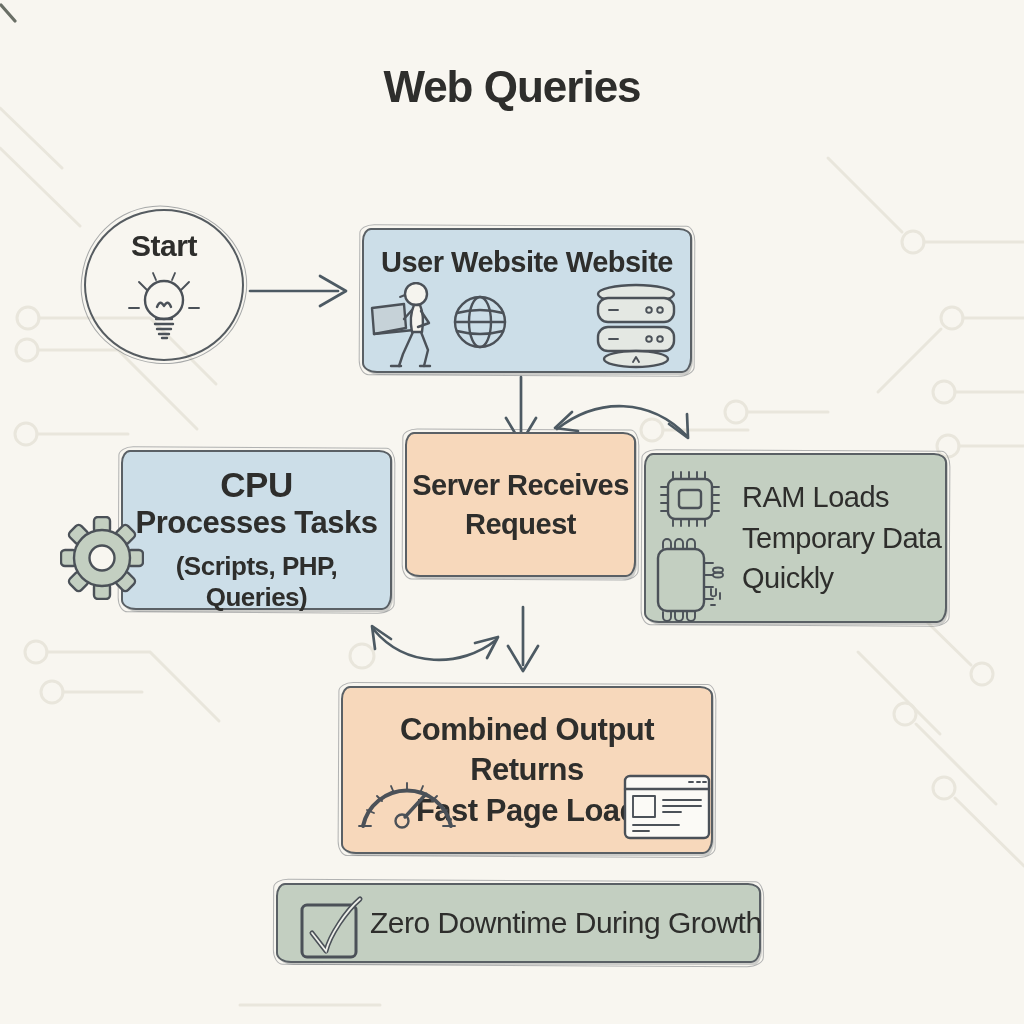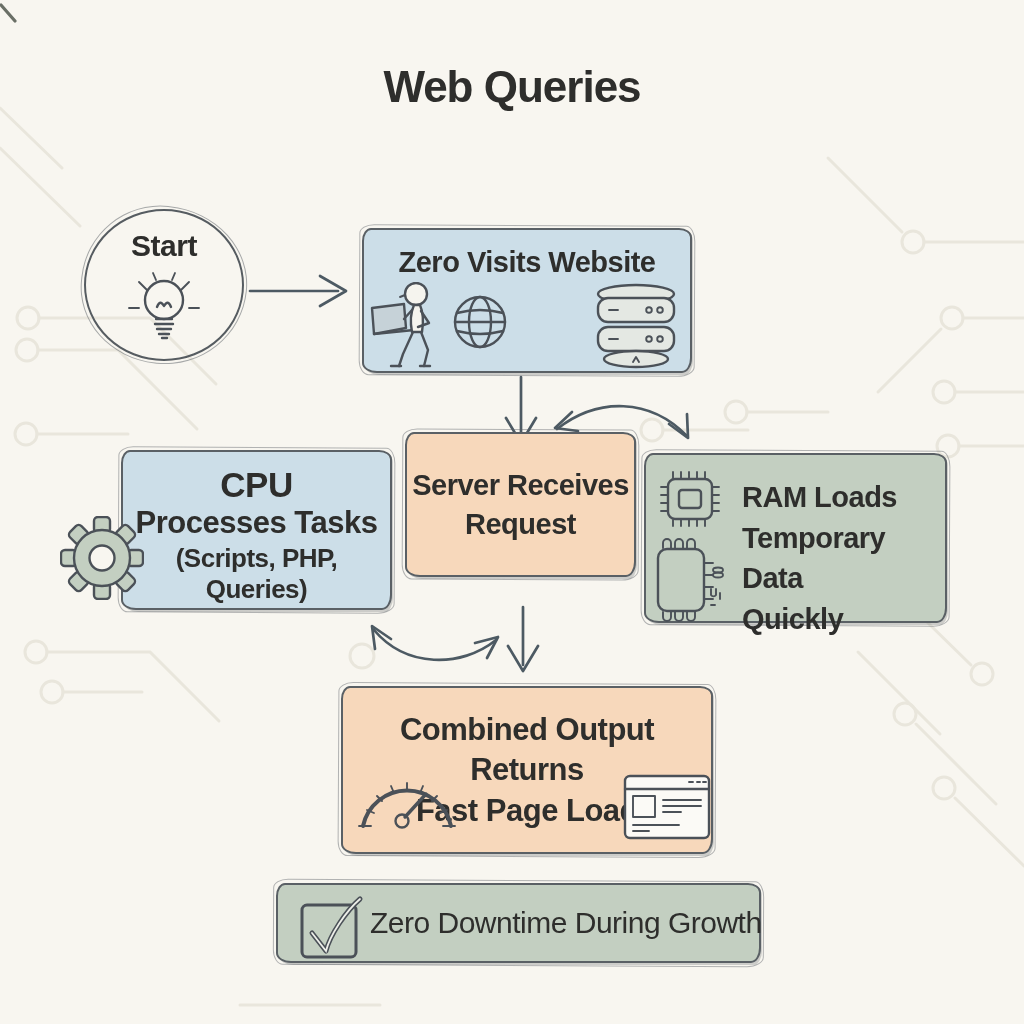--- a/index.html
+++ b/index.html
@@ -27,27 +27,27 @@
   .start::before{content:"";position:absolute;inset:-5px;border:1.6px solid rgba(86,92,97,.5);border-radius:48% 52% 50% 50%/51% 49% 52% 48%;transform:rotate(6deg)}
   .start-label{margin-top:18px;font-size:30px;font-weight:700;letter-spacing:-.5px}
 
   .node-title{font-weight:700;letter-spacing:-.5px;text-align:center}
   .user-box{left:362px;top:228px;width:330px;height:145px}
   .user-box .node-title{margin-top:16px;font-size:29px}
 
   .cpu-box{left:121px;top:450px;width:271px;height:160px;text-align:center}
   .cpu-line1{margin-top:13px;font-size:35px;font-weight:700;letter-spacing:-.5px}
   .cpu-line2{font-size:31px;font-weight:700;letter-spacing:-.5px}
-  .cpu-line3{font-size:26px;font-weight:700;letter-spacing:-.5px;margin-top:2px}
+  .cpu-line3{font-size:26px;font-weight:700;letter-spacing:-.5px;margin-top:10px}
 
   .server-box{left:405px;top:432px;width:231px;height:145px;display:flex;align-items:center;justify-content:center}
   .server-box .node-title{font-size:29px;line-height:1.32}
 
   .ram-box{left:644px;top:453px;width:303px;height:170px}
-  .ram-text{position:absolute;left:96px;top:22px;font-size:29px;font-weight:700;letter-spacing:-.5px;line-height:1.4;text-align:left}
+  .ram-text{position:absolute;left:96px;top:22px;font-size:29px;font-weight:400;letter-spacing:-.5px;line-height:1.4;text-align:left}
 
   .output-box{left:341px;top:686px;width:372px;height:168px;text-align:center}
   .output-box .node-title{margin-top:22px;font-size:31px;line-height:1.3}
 
   .banner{left:276px;top:883px;width:485px;height:80px;display:flex;align-items:center}
   .banner-label{margin-left:92px;font-size:30px;font-weight:400;letter-spacing:-.5px;white-space:nowrap}
 
   .abs{position:absolute}
 
   
@@ -151,21 +151,21 @@
         <path d="M32,53 L48,53"></path>
           <path d="M31,58 L49,58"></path>
           <path d="M33,63 L47,63"></path>
           <path d="M35,68 L45,68"></path>
           <path d="M38,72 h5"></path>
       </g>
     </svg>
   </div>
 
   <div class="sketch blue user-box">
-    <div class="node-title">Zero Visits Website</div>
+    <div class="node-title">User Website Website</div>
     <svg class="abs" style="left:2px;top:52px" width="96" height="92" viewBox="0 0 96 92">
       <polygon class="ink fill-screen" points="6,26 38,22 40,46 8,52"></polygon>
       <path class="ink" d="M8,52 L48,48"></path>
       <circle class="ink fill-light" cx="50" cy="12" r="11"></circle>
       <path class="ink-thin" d="M39,13 l-5,2"></path>
       <path class="ink fill-light" d="M48,23 C44,32 44,40 46,50 L56,50 C58,38 57,30 54,23 Z"></path>
       <path class="ink" d="M46,28 L38,37"></path>
         <path class="ink" d="M55,29 L63,41 L52,45"></path>
       <path class="ink" d="M47,50 L37,72 L33,84"></path>
         <path class="ink" d="M55,50 L62,68 L58,84"></path>

